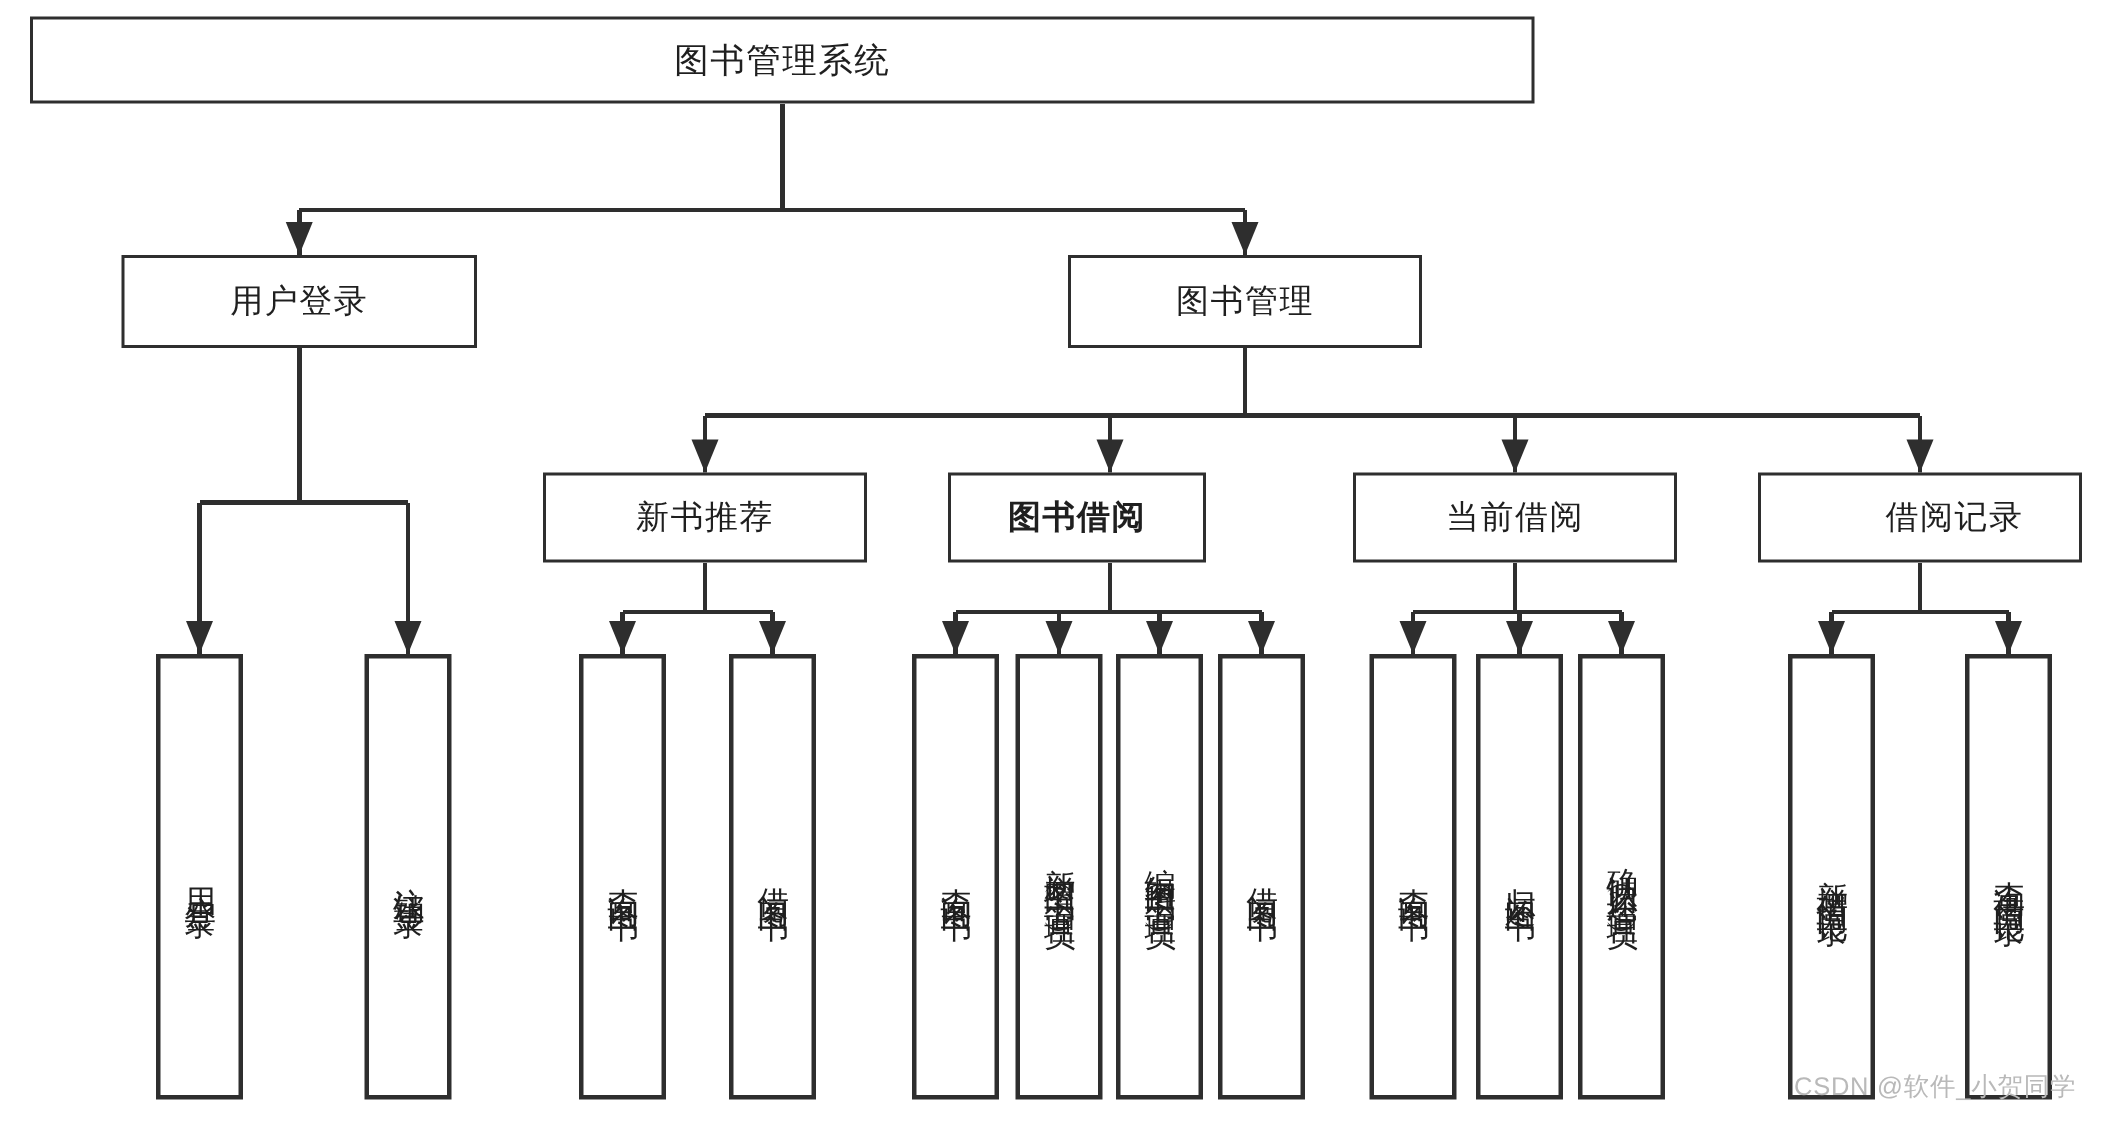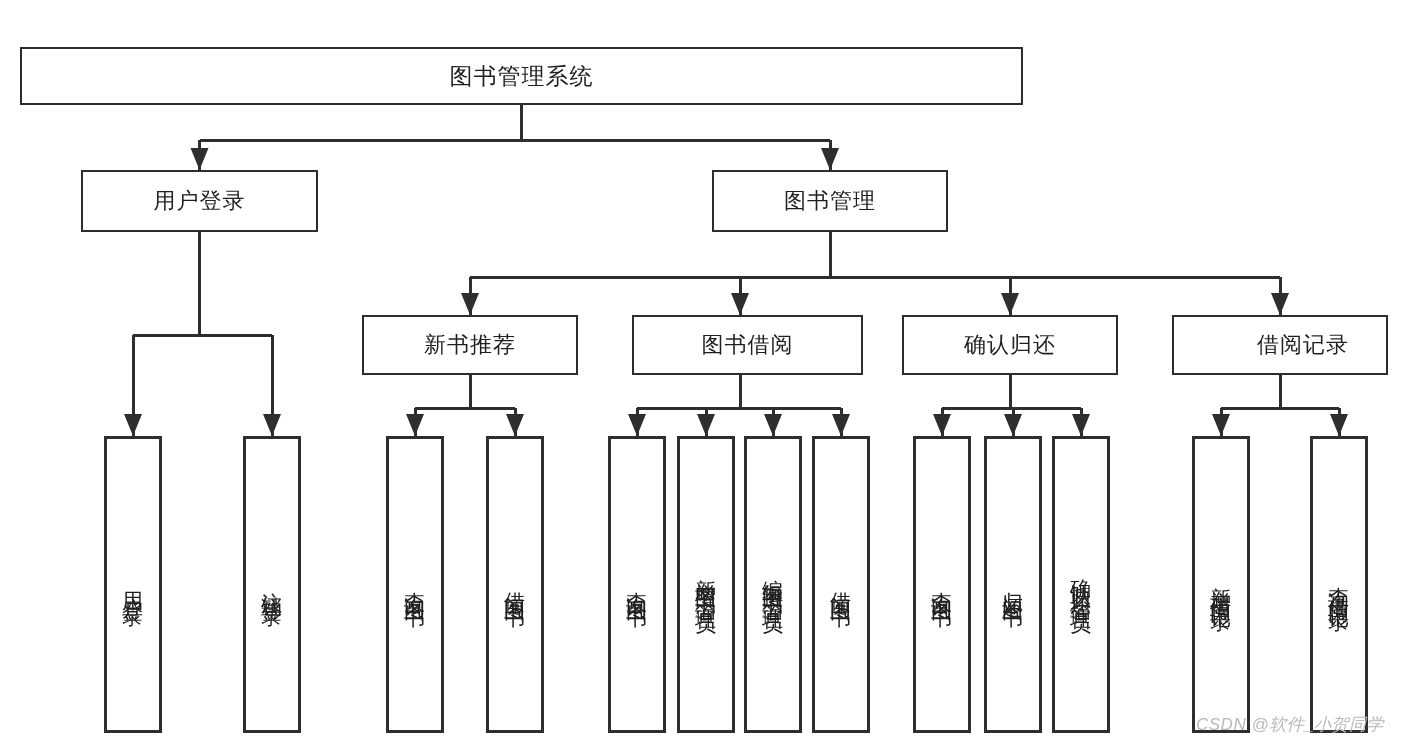--- a/index.html
+++ b/index.html
@@ -35,21 +35,20 @@
     white-space:nowrap;
   }
   .node.root .label{font-size:23px;}
   .watermark{
     position:absolute;
     font-size:17px;
     color:#b9b9b9;
     letter-spacing:0.5px;
     white-space:nowrap;
     pointer-events:none;
-    font-style:italic;
   }
 </style>
 </head>
 <body>
 
 <div id="stage">
   <svg id="wires" viewBox="0 0 1405 747" xmlns="http://www.w3.org/2000/svg">
       <line x1="521.5" y1="69" x2="521.5" y2="140" stroke="#2e2e2e" stroke-width="3" shape-rendering="crispEdges"></line>
       <line x1="199.5" y1="140" x2="830" y2="140" stroke="#2e2e2e" stroke-width="3" shape-rendering="crispEdges"></line>
       <line x1="199.5" y1="140" x2="199.5" y2="170" stroke="#2e2e2e" stroke-width="3" shape-rendering="crispEdges"></line>
@@ -97,37 +96,37 @@
       <line x1="1081" y1="408" x2="1081" y2="436" stroke="#2e2e2e" stroke-width="3" shape-rendering="crispEdges"></line>
       <path d="M1072,414 L1090,414 L1081,436 Z" fill="#2e2e2e"></path>
       <line x1="1280" y1="375" x2="1280" y2="408" stroke="#2e2e2e" stroke-width="3" shape-rendering="crispEdges"></line>
       <line x1="1221" y1="408" x2="1339" y2="408" stroke="#2e2e2e" stroke-width="3" shape-rendering="crispEdges"></line>
       <line x1="1221" y1="408" x2="1221" y2="436" stroke="#2e2e2e" stroke-width="3" shape-rendering="crispEdges"></line>
       <path d="M1212,414 L1230,414 L1221,436 Z" fill="#2e2e2e"></path>
       <line x1="1339" y1="408" x2="1339" y2="436" stroke="#2e2e2e" stroke-width="3" shape-rendering="crispEdges"></line>
       <path d="M1330,414 L1348,414 L1339,436 Z" fill="#2e2e2e"></path>
     </svg>
   <div id="nodes">
-      <div class="node root" style="left: 20px; top: 11px; width: 1003px; height: 58px; margin-top: 36px;">
+      <div class="node root" style="left: 20px; top: 11px; width: 1003px; height: 58px;">
         <span class="label">图书管理系统</span>
       </div>
       <div class="node branch" style="left: 81px; top: 170px; width: 237px; height: 62px;">
         <span class="label">用户登录</span>
       </div>
       <div class="node branch" style="left: 712px; top: 170px; width: 236px; height: 62px; align-items: center;">
         <span class="label">图书管理</span>
       </div>
       <div class="node branch" style="left: 362px; top: 315px; width: 216px; height: 60px; text-align: center;">
         <span class="label">新书推荐</span>
       </div>
-      <div class="node branch" style="left: 632px; top: 315px; width: 231px; height: 60px;">
+      <div class="node branch" style="left: 632px; top: 315px; width: 172px; height: 60px; font-weight: bold;">
         <span class="label">图书借阅</span>
       </div>
       <div class="node branch" style="left: 902px; top: 315px; width: 216px; height: 60px;">
-        <span class="label">确认归还</span>
+        <span class="label">当前借阅</span>
       </div>
       <div class="node branch" style="left: 1172px; top: 315px; width: 216px; height: 60px; padding-left: 46px;">
         <span class="label">借阅记录</span>
       </div>
       <div class="node leaf" style="left: 104px; top: 436px; width: 58px; height: 297px;">
         <span class="label">用户登录</span>
       </div>
       <div class="node leaf" style="left: 243px; top: 436px; width: 58px; height: 297px;">
         <span class="label">注销登录</span>
       </div>

